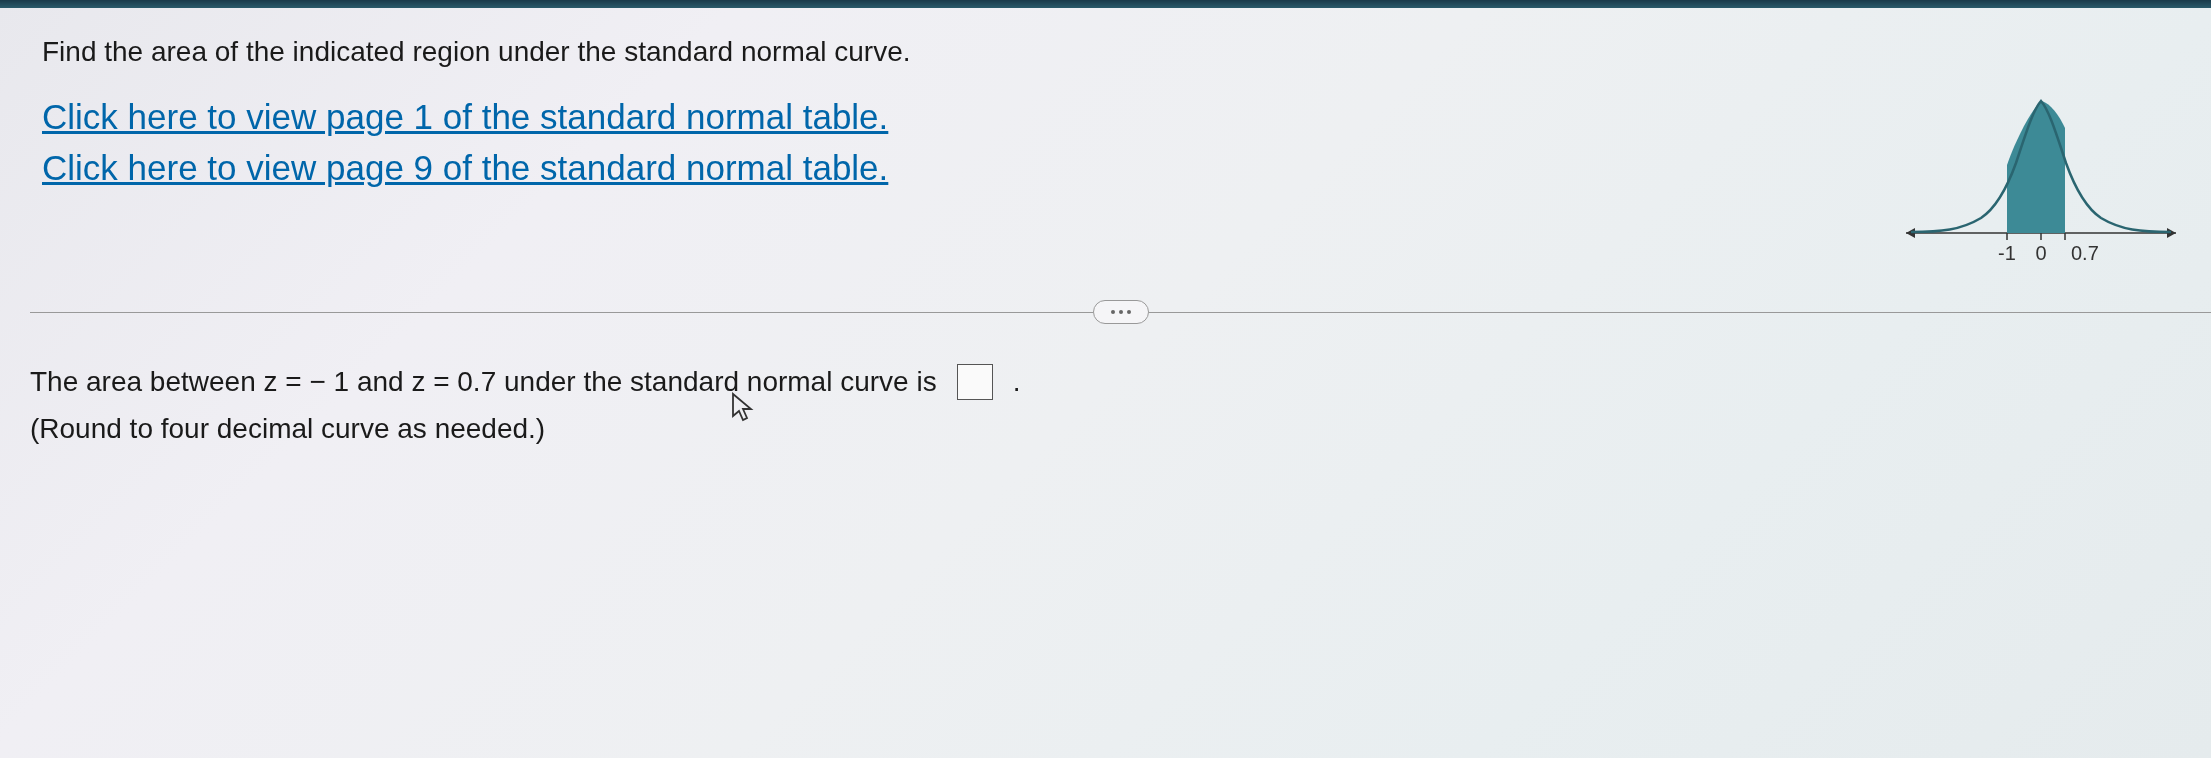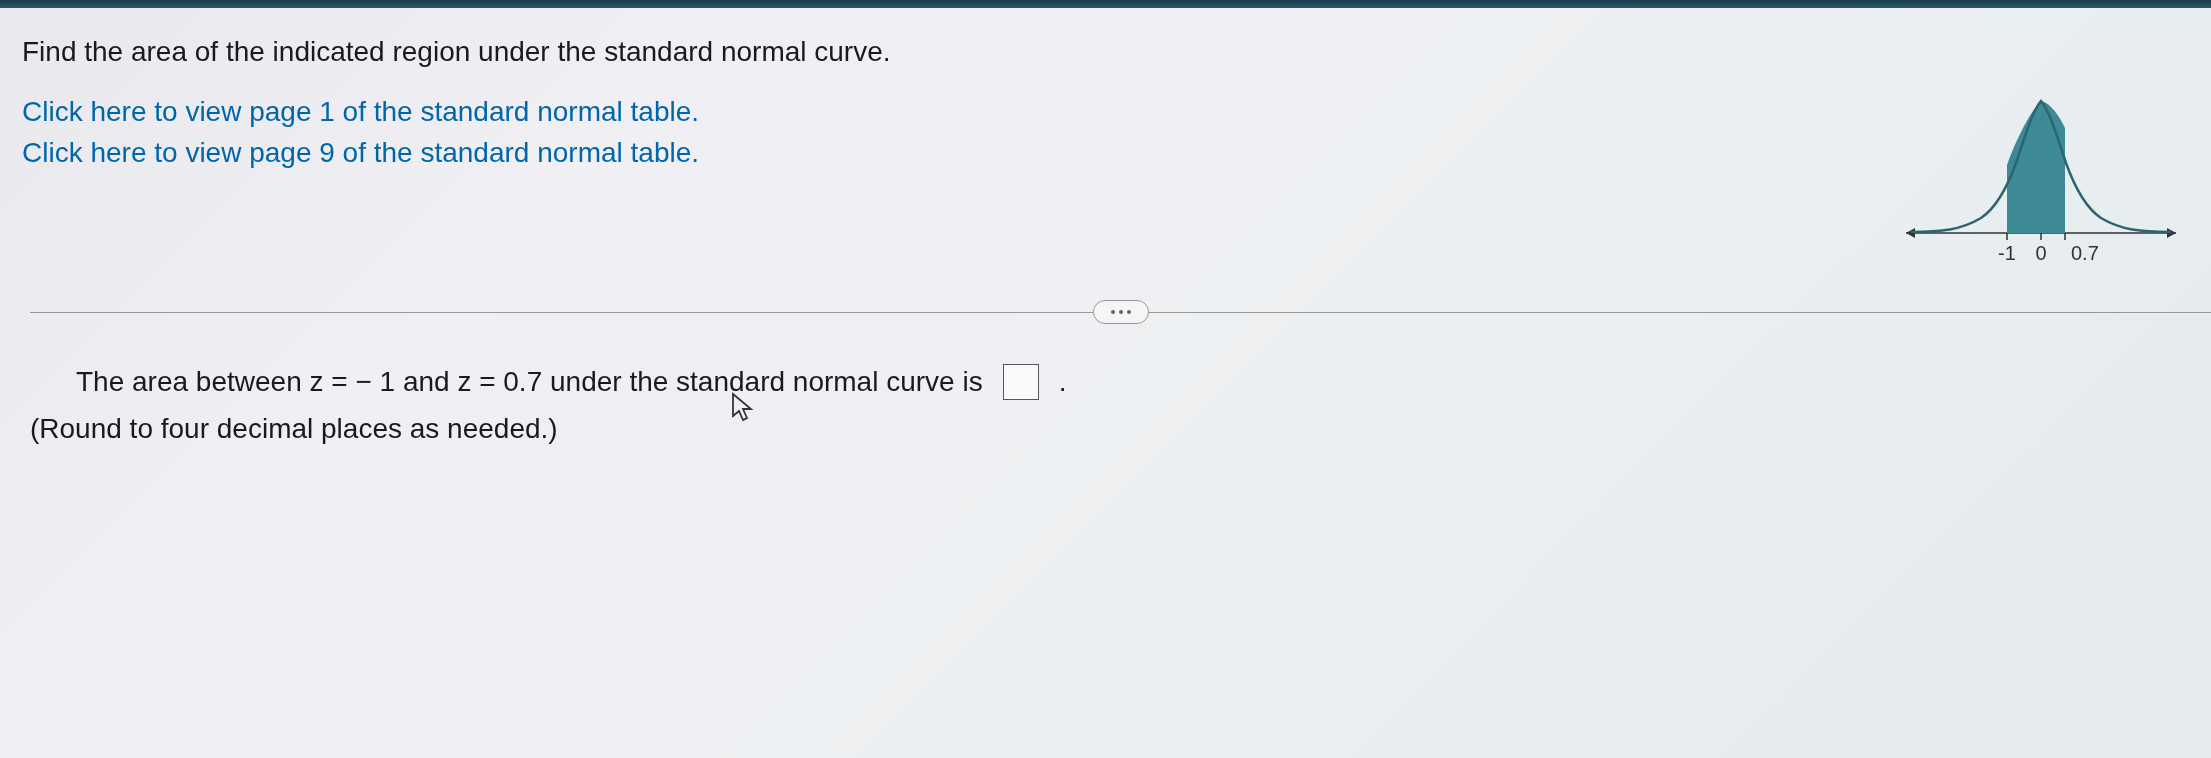--- a/index.html
+++ b/index.html
@@ -14,32 +14,33 @@
       height: 758px;
       position: relative;
       overflow: hidden;
     }
     .top-bar {
       height: 8px;
       background: linear-gradient(to bottom, #1a3a4a, #2a5a6a);
       width: 100%;
     }
     .content-area {
-      padding: 28px 30px 0 22px;
+      padding: 28px 30px 0 42px;
       position: relative;
     }
     .question-text {
       font-size: 28px;
       color: #1a1a1a;
       margin-bottom: 24px;
       font-weight: 400;
     }
     .link {
-      font-size: 28px;
+      font-size: 35px;
       color: #0066aa;
+      text-decoration: underline;
       cursor: pointer;
       display: block;
       line-height: 1.45;
     }
     .chart-container {
       position: absolute;
       right: 30px;
       top: 30px;
       width: 280px;
       height: 230px;
@@ -81,21 +82,20 @@
       left: 30px;
     }
     .answer-line {
       font-size: 28px;
       color: #1a1a1a;
       display: flex;
       align-items: center;
       flex-wrap: wrap;
       gap: 20px;
       line-height: 1.6;
-      margin-left: 46px;
     }
     .answer-input {
       width: 36px;
       height: 36px;
       border: 1px solid #555;
       background: #fafafa;
       font-size: 22px;
       text-align: center;
       padding: 0;
     }
@@ -164,18 +164,18 @@
   </div>
   <div class="divider-line"></div>
 </div>
 
 <div class="answer-section">
   <div class="answer-line">
     <span>The area between z = − 1 and z = 0.7 under the standard normal curve is</span>
     <input type="text" class="answer-input" value="" style="">
     <span>.</span>
   </div>
-  <div class="hint-text">(Round to four decimal places as needed.)</div>
+  <div class="hint-text">(Round to four decimal curve as needed.)</div>
 </div>
 
 <svg class="cursor-icon" width="26" height="32" viewBox="0 0 26 32">
   <path d="M 3 2 L 3 24 L 9 19 L 13 28 L 17 26 L 13 17 L 21 17 Z" fill="none" stroke="#333" stroke-width="1.8"></path>
 </svg>
 
 </body></html>

